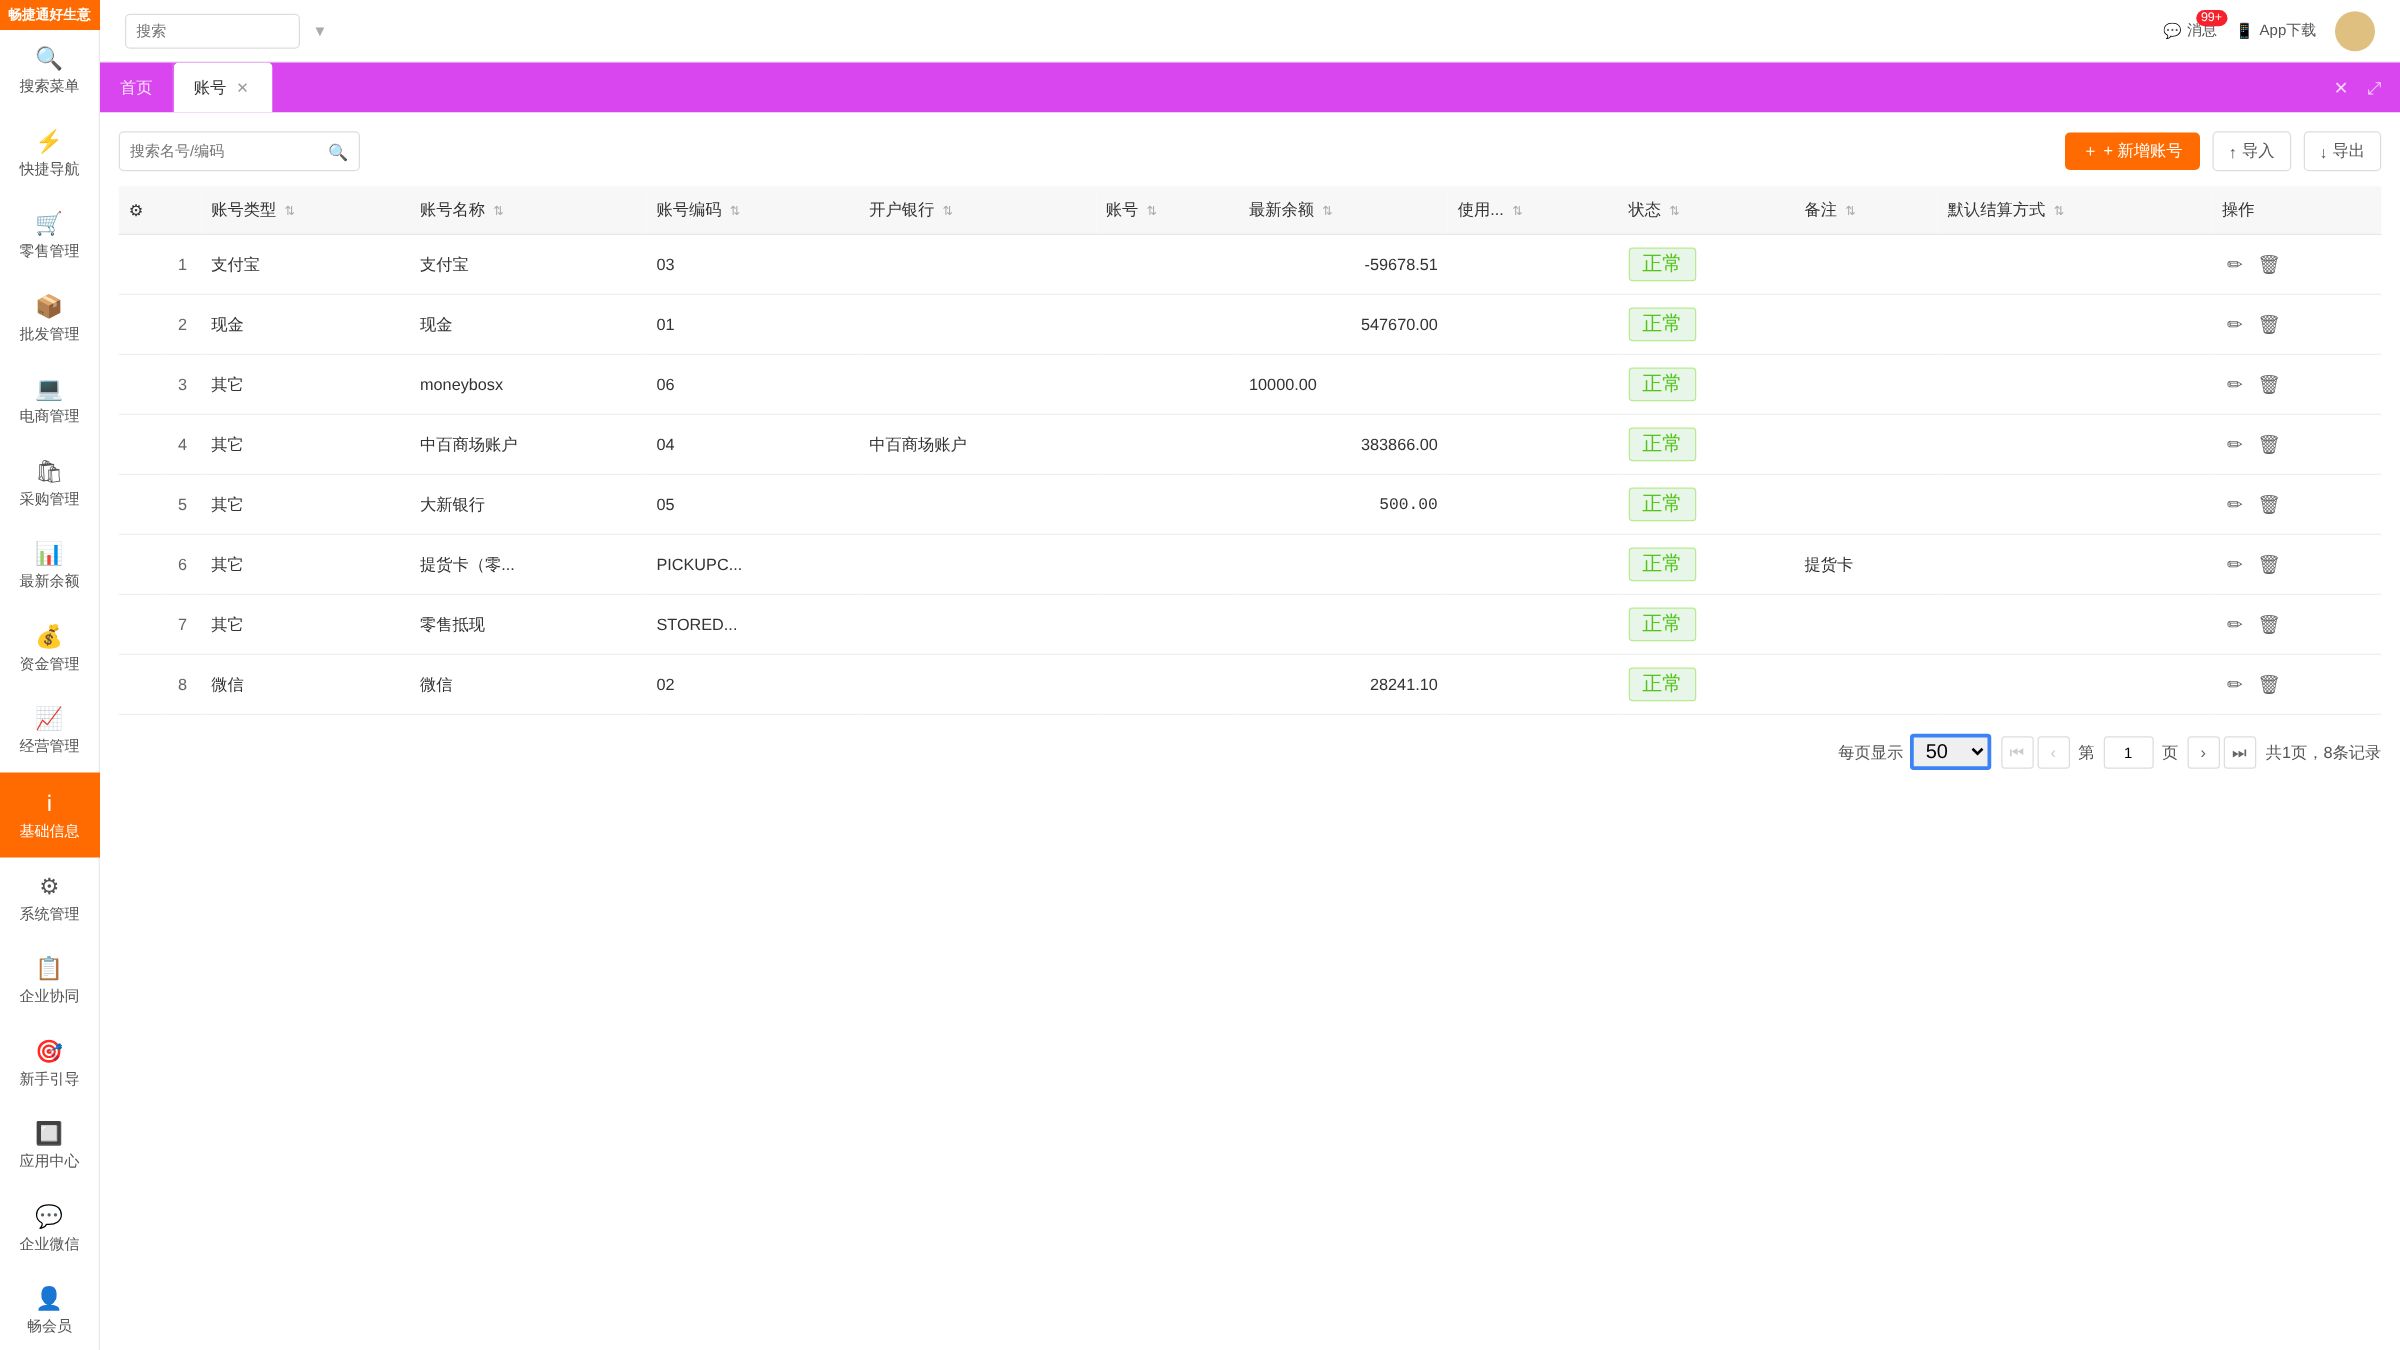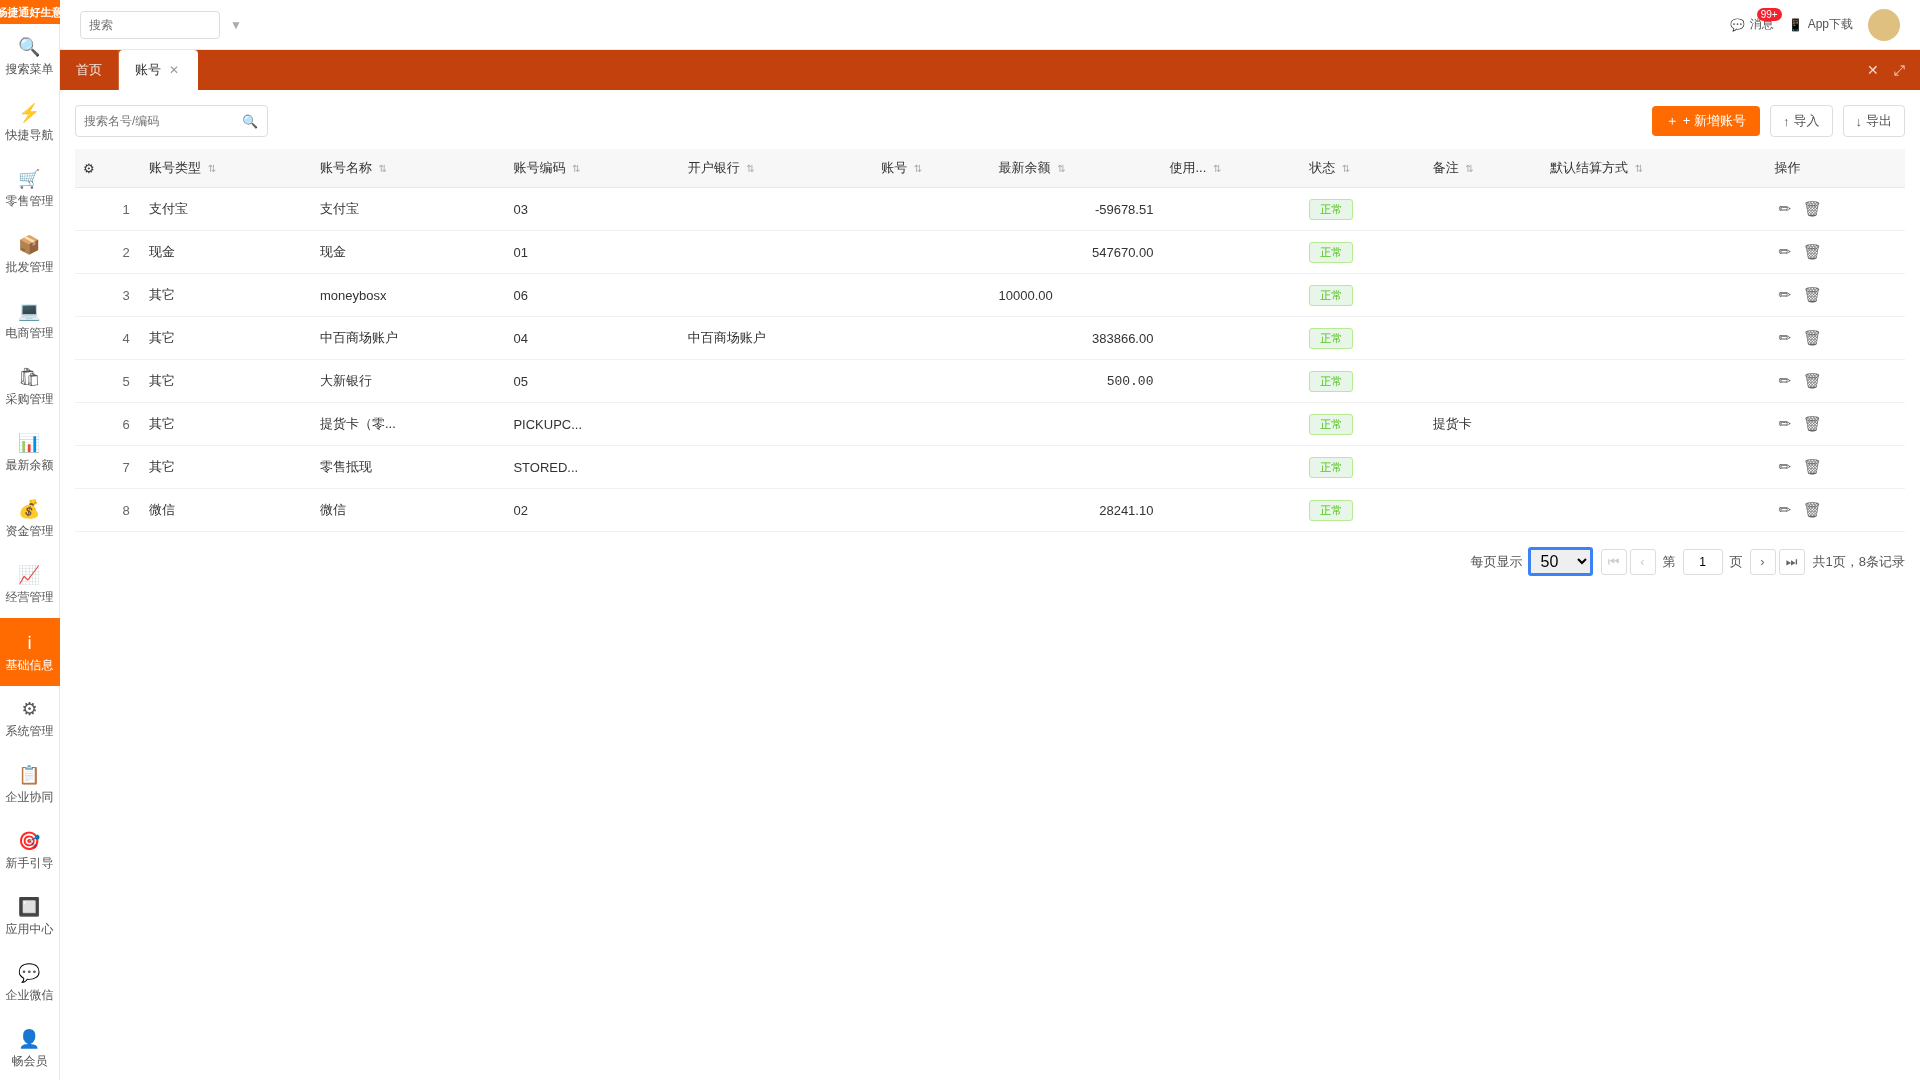--- a/index.html
+++ b/index.html
@@ -1,20 +1,20 @@
 <!DOCTYPE html>
 <html><head>
   <meta charset="utf-8">
   <style>
     * { box-sizing: border-box; margin: 0; padding: 0; }
     body { font-family: 'Microsoft YaHei', sans-serif; font-size: 13px; background: #f5f5f5; display: flex; height: 1080px; overflow: hidden; }
 
     
     .sidebar {
-      width: 60px;
+      width: 80px;
       background: #fff;
       display: flex;
       flex-direction: column;
       align-items: center;
       border-right: 1px solid #e8e8e8;
       padding-top: 0;
       flex-shrink: 0;
     }
     .sidebar-logo {
       width: 80px;
@@ -119,21 +119,21 @@
       width: 32px;
       height: 32px;
       border-radius: 50%;
       background: #ddd;
       cursor: pointer;
     }
 
     
     .tabbar {
       height: 40px;
-      background: #c2410c;
+      background: #d946ef;
       display: flex;
       align-items: center;
       padding: 0 0;
       flex-shrink: 0;
     }
     .tab {
       height: 40px;
       padding: 0 16px;
       display: flex;
       align-items: center;
@@ -268,21 +268,21 @@
     tbody td {
       padding: 10px 8px;
       color: #333;
       white-space: nowrap;
     }
     .row-num { color: #666; text-align: center; width: 30px; }
     .status-badge {
       display: inline-block;
       padding: 2px 10px;
       border-radius: 3px;
-      font-size: 11px;
+      font-size: 16px;
       background: #e8f5e9;
       color: #52c41a;
       border: 1px solid #b7eb8f;
     }
     .op-btn {
       background: none;
       border: none;
       cursor: pointer;
       color: #666;
       font-size: 15px;

